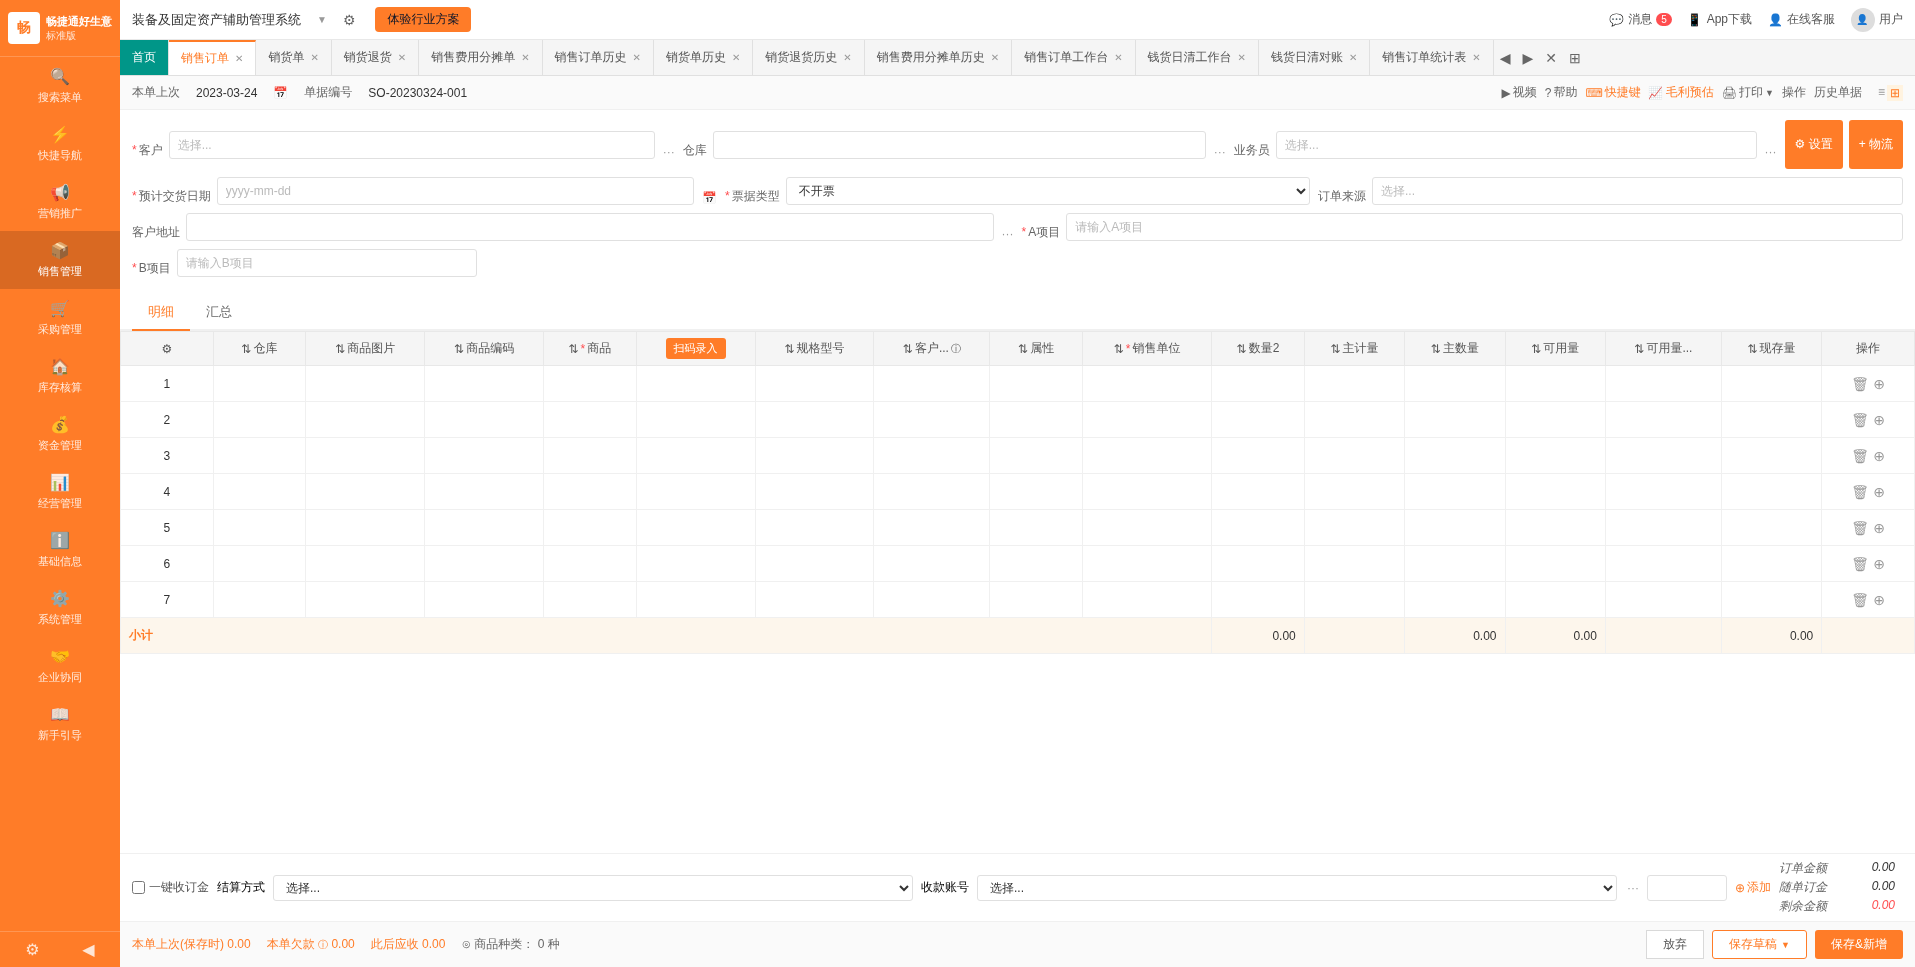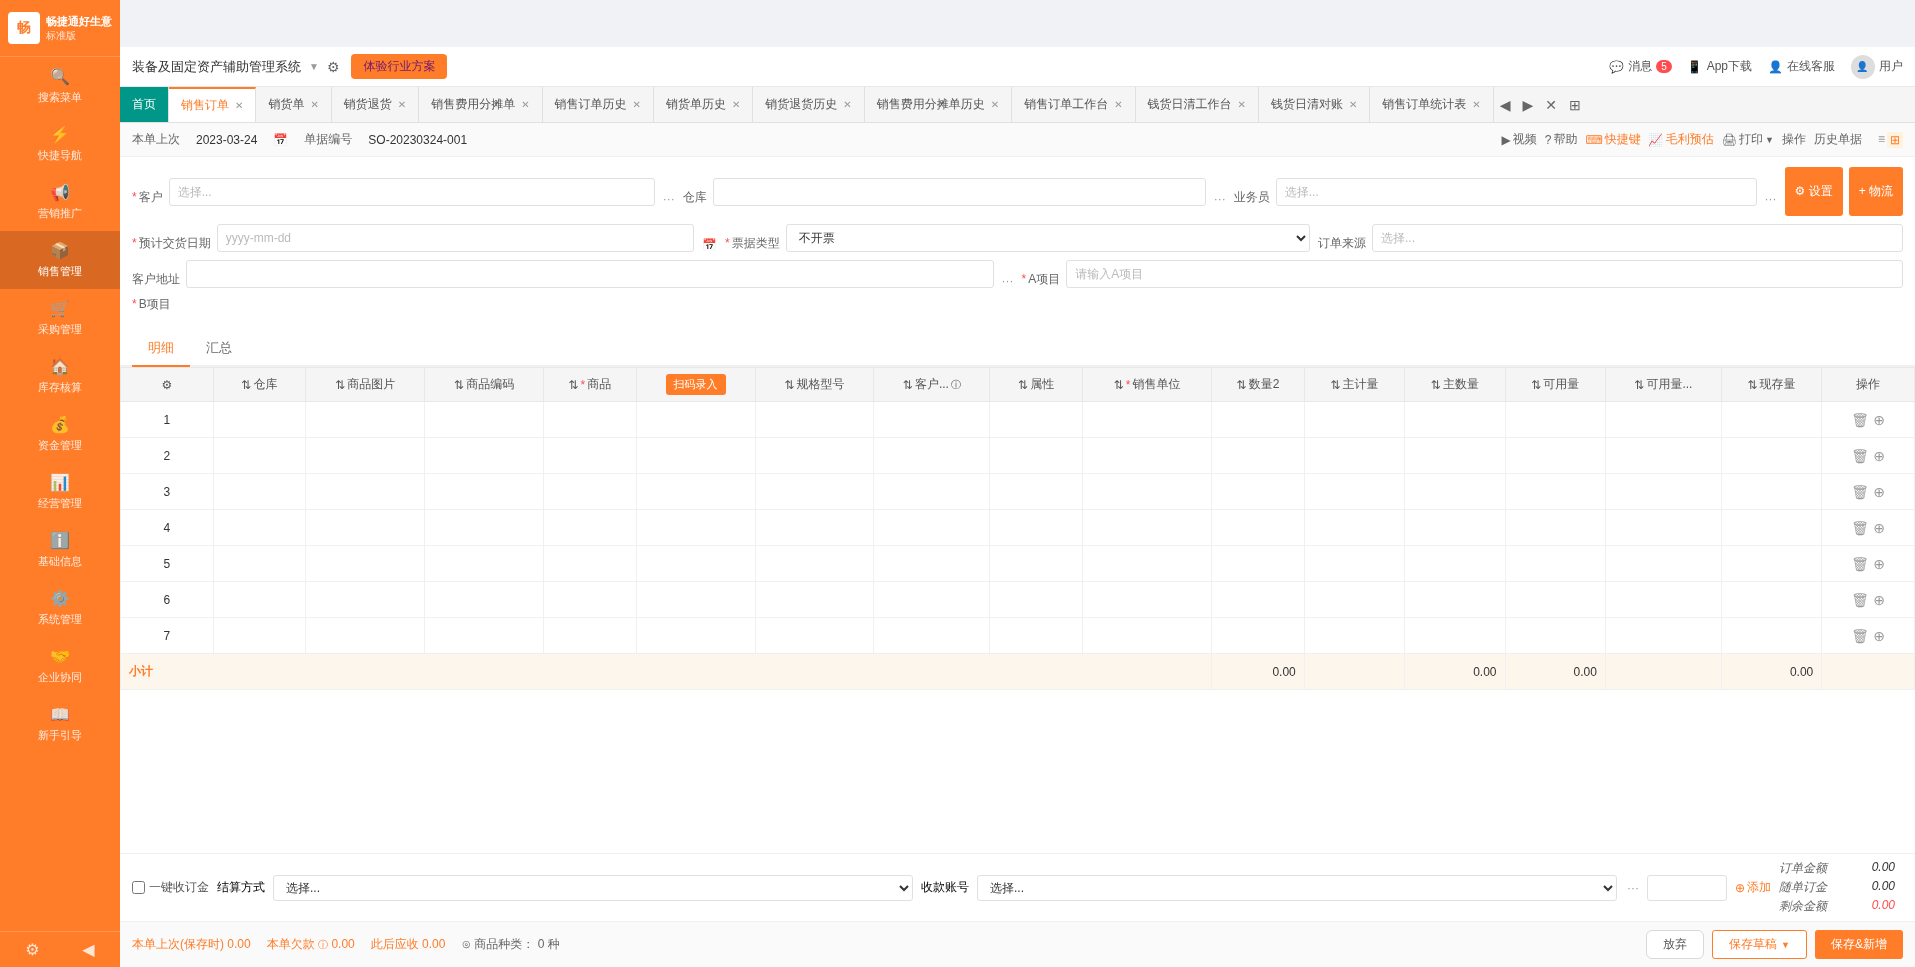--- a/index.html
+++ b/index.html
@@ -15,25 +15,25 @@
     .sidebar-item .s-icon { font-size: 16px; }
     .sidebar-item .s-label { font-size: 11px; text-align: center; }
     .sidebar-bottom { margin-top: auto; width: 100%; }
     .sidebar-footer { display: flex; justify-content: space-around; padding: 8px 4px; border-top: 1px solid rgba(255,255,255,0.2); }
     .sidebar-footer-item { color: rgba(255,255,255,0.8); font-size: 16px; cursor: pointer; }
 
     
     .main { flex: 1; display: flex; flex-direction: column; overflow: hidden; }
 
     
-    .top-header { height: 40px; background: #fff; display: flex; align-items: center; padding: 0 12px; border-bottom: 1px solid #e8e8e8; gap: 8px; flex-shrink: 0; margin-top: 47px; }
+    .top-header { height: 40px; background: #fff; display: flex; align-items: center; padding: 0 12px; border-bottom: 1px solid #e8e8e8; gap: 16px; flex-shrink: 0; }
     .system-name { font-size: 13px; color: #333; font-weight: 500; }
     .header-arrow { color: #999; font-size: 10px; }
     .header-gear { color: #666; font-size: 14px; cursor: pointer; }
-    .industry-btn { background: #ff7c28; color: #701a75; border: none; padding: 4px 12px; border-radius: 4px; cursor: pointer; font-size: 12px; margin-left: 4px; }
+    .industry-btn { background: #ff7c28; color: #0f172a; border: none; padding: 4px 12px; border-radius: 4px; cursor: pointer; font-size: 12px; margin-left: 4px; }
     .header-right { margin-left: auto; display: flex; align-items: center; gap: 16px; color: #555; }
     .header-right-item { display: flex; align-items: center; gap: 4px; cursor: pointer; font-size: 12px; }
     .badge { background: #ff4d4f; color: #fff; border-radius: 8px; padding: 1px 5px; font-size: 10px; }
     .user-avatar { width: 24px; height: 24px; border-radius: 50%; background: #ddd; display: flex; align-items: center; justify-content: center; color: #666; font-size: 10px; }
 
     
     .tab-bar { height: 36px; background: #f5f5f5; display: flex; align-items: center; border-bottom: 1px solid #e0e0e0; overflow-x: auto; flex-shrink: 0; }
     .tab-bar::-webkit-scrollbar { height: 3px; }
     .tab-item { height: 36px; padding: 0 12px; display: flex; align-items: center; gap: 4px; cursor: pointer; white-space: nowrap; border-right: 1px solid #e0e0e0; color: #555; font-size: 12px; flex-shrink: 0; }
     .tab-item.active { background: #fff; color: #ff7c28; border-top: 2px solid #ff7c28; }
@@ -94,21 +94,21 @@
     .order-summary { margin-left: auto; display: flex; flex-direction: column; gap: 2px; text-align: right; font-size: 12px; color: #333; padding-right: 8px; }
     .order-summary-row { display: flex; justify-content: flex-end; gap: 8px; font-style: italic; }
     .order-summary-label { color: #666; }
     .order-summary-value { color: #333; min-width: 60px; text-align: right; }
 
     
     .status-bar { padding: 8px 12px; border-top: 1px solid #f0f0f0; display: flex; align-items: center; gap: 16px; background: #fafafa; flex-shrink: 0; }
     .status-item { color: #555; font-size: 12px; }
     .status-item span { color: #ff7c28; }
     .status-actions { margin-left: auto; display: flex; gap: 8px; }
-    .btn-discard { border: 1px solid #d9d9d9; background: #fff; color: #555; padding: 5px 16px; border-radius: 6px; cursor: pointer; }
+    .btn-discard { border: 1px solid #d9d9d9; background: #fff; color: #555; padding: 5px 16px; border-radius: 0; cursor: pointer; }
     .btn-save-draft { border: 1px solid #ff7c28; background: #fff; color: #ff7c28; padding: 5px 16px; border-radius: 3px; cursor: pointer; display: flex; align-items: center; gap: 4px; }
     .btn-save-new { background: #ff7c28; color: #fff; border: none; padding: 5px 16px; border-radius: 3px; cursor: pointer; }
     .goods-count { color: #666; }
 
     
     ::-webkit-scrollbar { width: 6px; height: 6px; }
     ::-webkit-scrollbar-thumb { background: #ccc; border-radius: 3px; }
     ::-webkit-scrollbar-track { background: #f5f5f5; }
 
     .horizontal-scroll { overflow-x: auto; }
@@ -362,20 +362,21 @@
         </div>
         <div class="form-field" style="flex:1.5;">
           <label class="form-field-label required">A项目</label>
           <input class="form-input" placeholder="请输入A项目" style="">
         </div>
       </div>
 
       <div class="form-row">
         <div class="form-field" style="flex:1.5;">
           <label class="form-field-label required">B项目</label>
+          <input class="form-input" style="max-width: 300px;" placeholder="请输入B项目">
         </div>
       </div>
     </div>
 
     <div class="detail-tabs">
       <div class="detail-tab active">明细</div>
       <div class="detail-tab">汇总</div>
     </div>
 
     <div class="table-wrapper">

